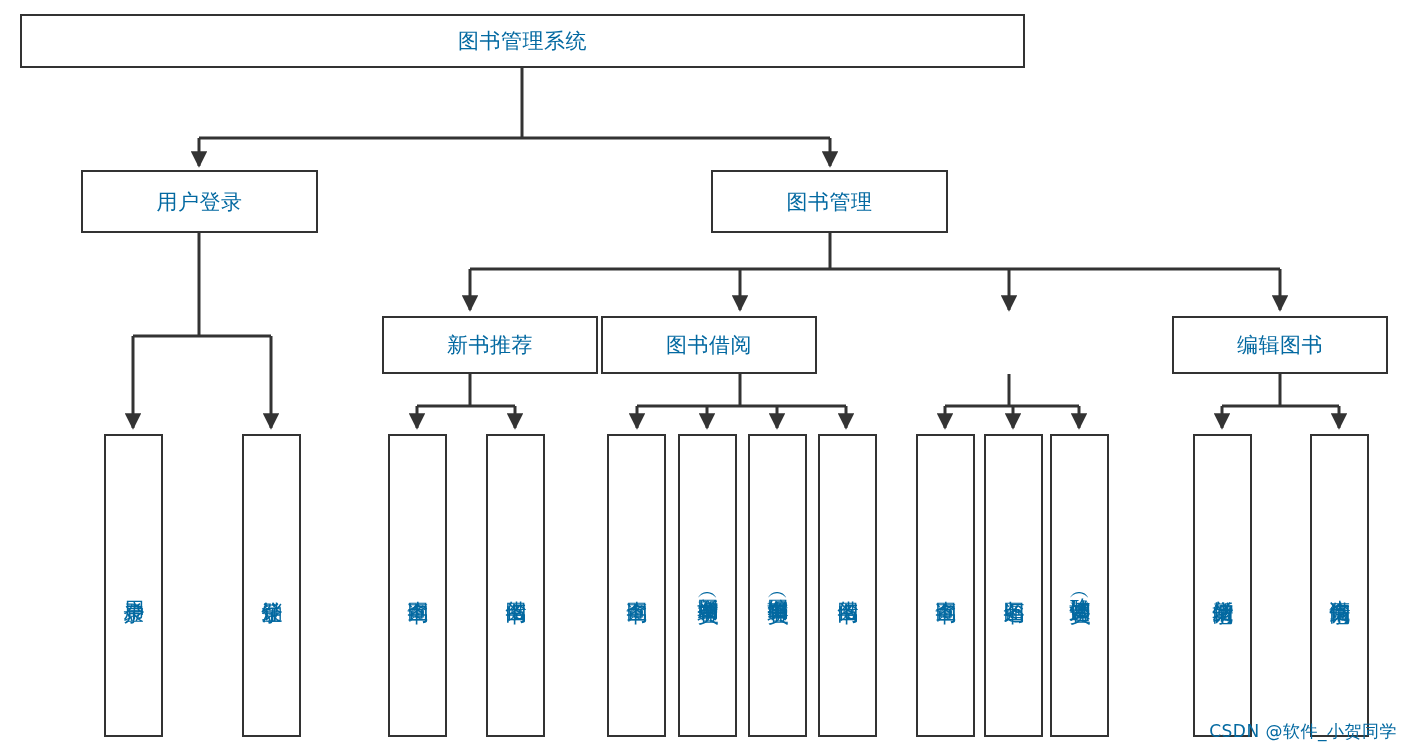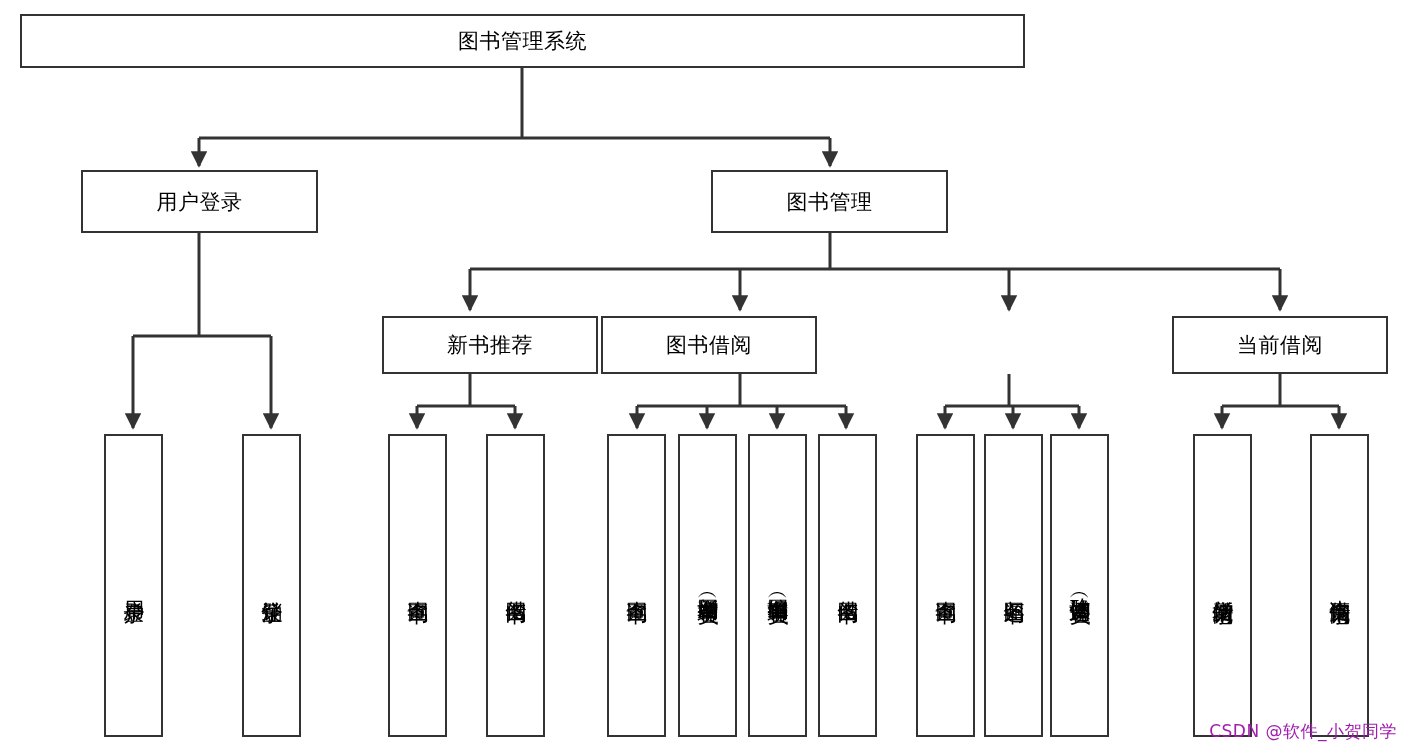--- a/index.html
+++ b/index.html
@@ -27,21 +27,21 @@
     pointer-events: none;
   }
   .node {
     position: absolute;
     box-sizing: border-box;
     border: 2.5px solid #333333;
     background: #ffffff;
     display: flex;
     align-items: center;
     justify-content: center;
-    color: #000000;
+    color: #0369a1;
   }
   .node.h {
     font-size: 21px;
     letter-spacing: 0.5px;
   }
   .node.v {
     writing-mode: vertical-rl;
     text-orientation: upright;
     font-size: 21px;
     line-height: 1.18;
@@ -54,21 +54,21 @@
     writing-mode: vertical-rl;
     text-orientation: upright;
     display: block;
     text-align: center;
   }
   #watermark {
     position: absolute;
     right: 8px;
     bottom: 4px;
     font-size: 17px;
-    color: #a21caf;
+    color: #0369a1;
     letter-spacing: 0.5px;
     white-space: nowrap;
     font-family: "DejaVu Sans", "Liberation Sans", sans-serif;
   }
 </style>
 </head>
 <body>
 
 <div id="canvas">
 
@@ -133,21 +133,21 @@
     <span>图书管理</span>
   </div>
 
   <div class="node h" style="left:362px; top:316px; width:216px; height:58px;margin-left:20px;">
     <span>新书推荐</span>
   </div>
   <div class="node h" style="left:601px; top:316px; width:216px; height:58px;">
     <span>图书借阅</span>
   </div>
   <div class="node h" style="left:1172px; top:316px; width:216px; height:58px;">
-    <span>当前借阅</span>
+    <span>编辑图书</span>
   </div>
 
   <div class="node v" style="left:104px; top:434px; width:59px; height:303px;">
     <span class="vtext">用户登录</span>
   </div>
   <div class="node v" style="left:242px; top:434px; width:59px; height:303px;">
     <span class="vtext">注销登录</span>
   </div>
 
   <div class="node v" style="left:388px; top:434px; width:59px; height:303px;">

